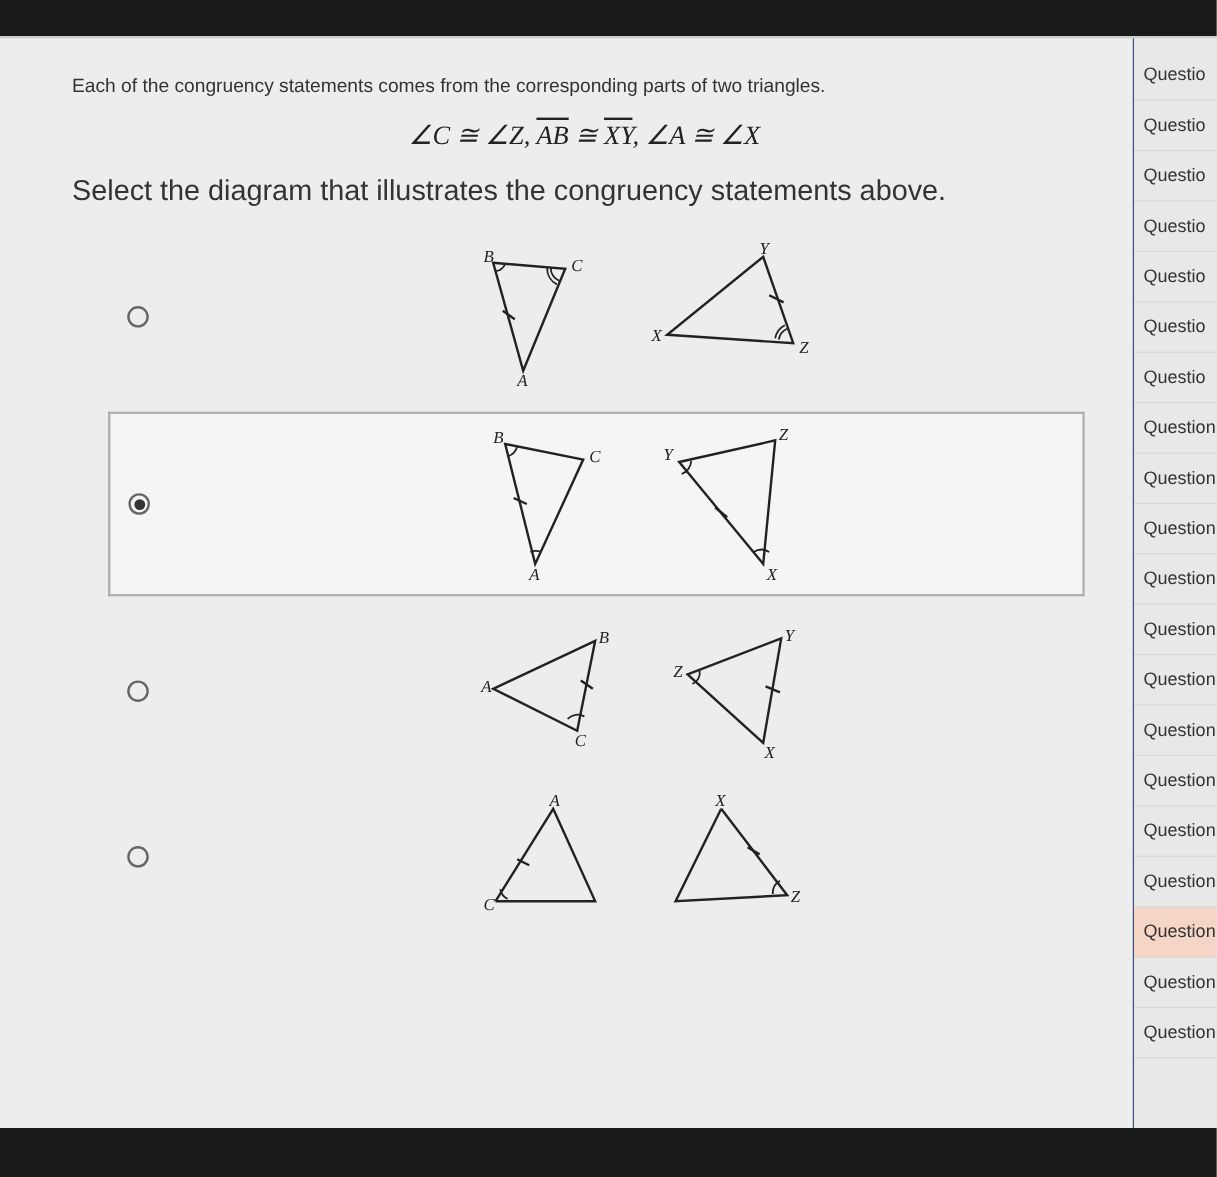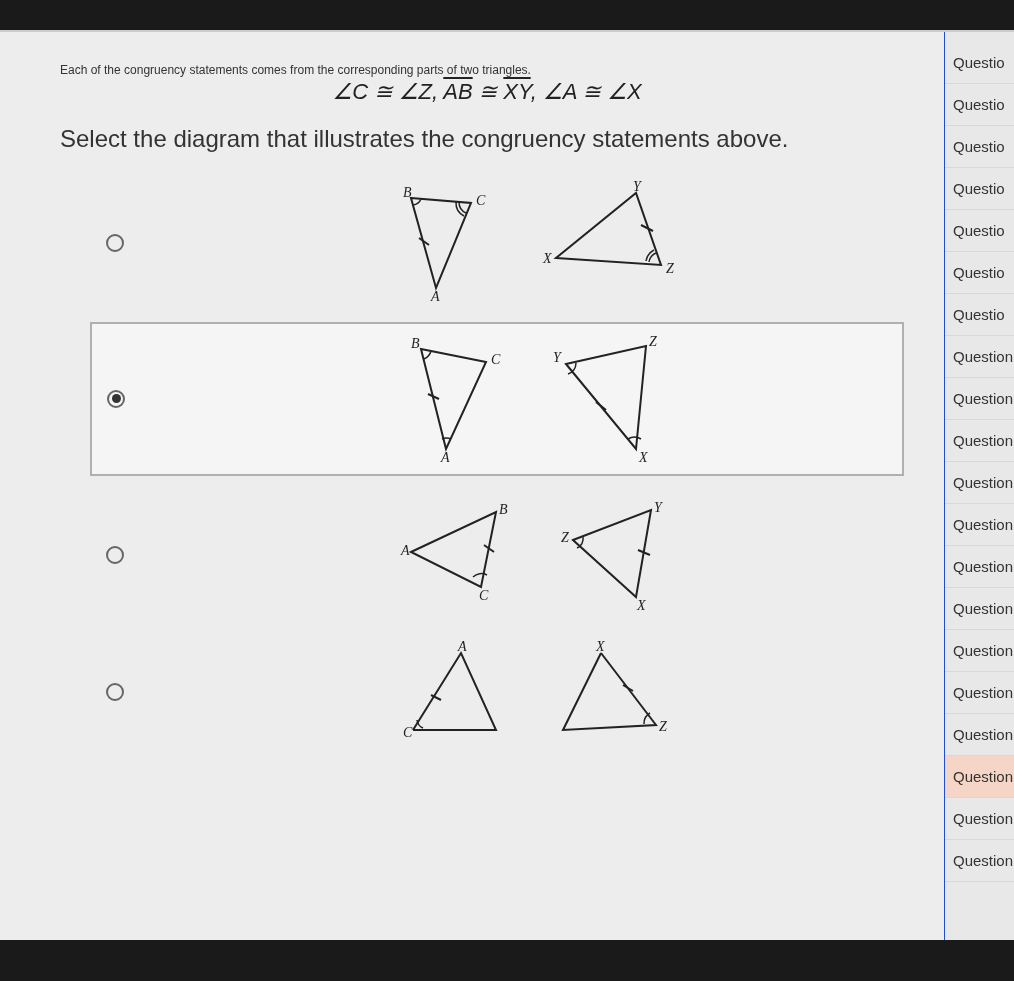--- a/index.html
+++ b/index.html
@@ -47,30 +47,30 @@
       color: #333;
       border-bottom: 1px solid #d8d8d8;
       overflow: hidden;
       white-space: nowrap;
       cursor: pointer;
     }
     .sidebar-item.active {
       background: #f5d5c5;
     }
     .question-text {
-      font-size: 12px;
+      font-size: 16px;
       color: #333;
       line-height: 1.4;
-      margin-bottom: 0;
+      margin-bottom: 16px;
     }
     .math-statement {
       text-align: center;
       font-size: 22px;
       font-style: italic;
-      font-family: Liberation Sans, sans-serif;
+      font-family: Liberation Serif, serif;
       color: #222;
       margin-bottom: 20px;
     }
     .overline { text-decoration: overline; }
     .instruction {
       font-size: 24px;
       color: #333;
       margin-bottom: 15px;
     }
     .options {

